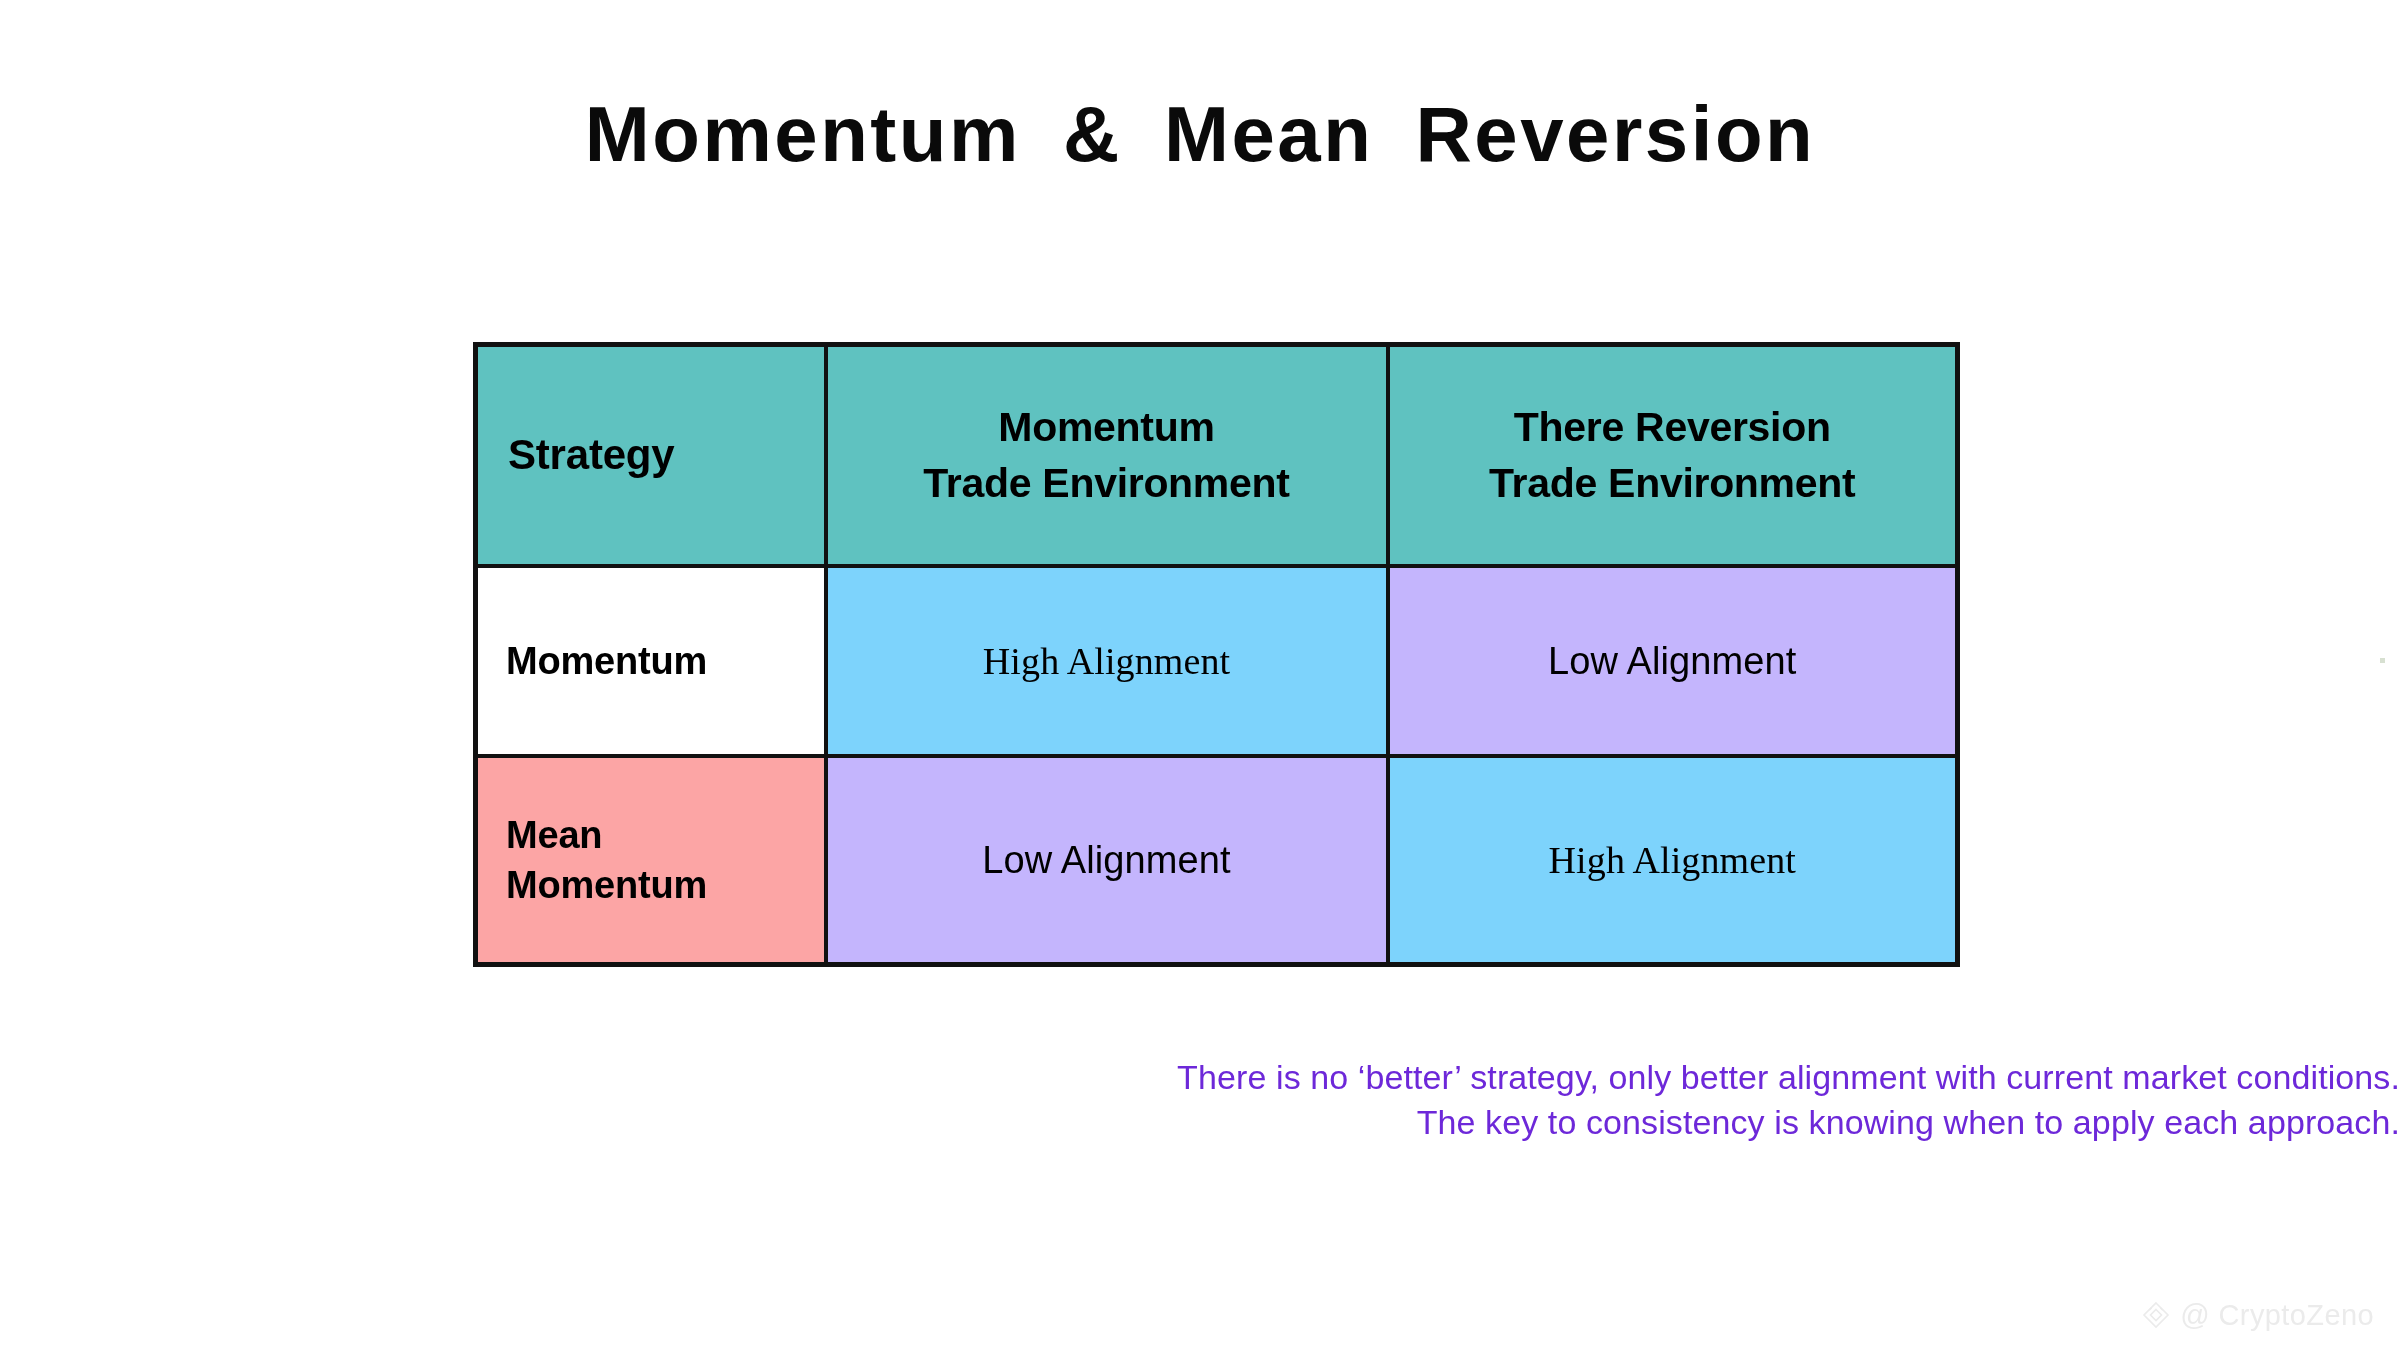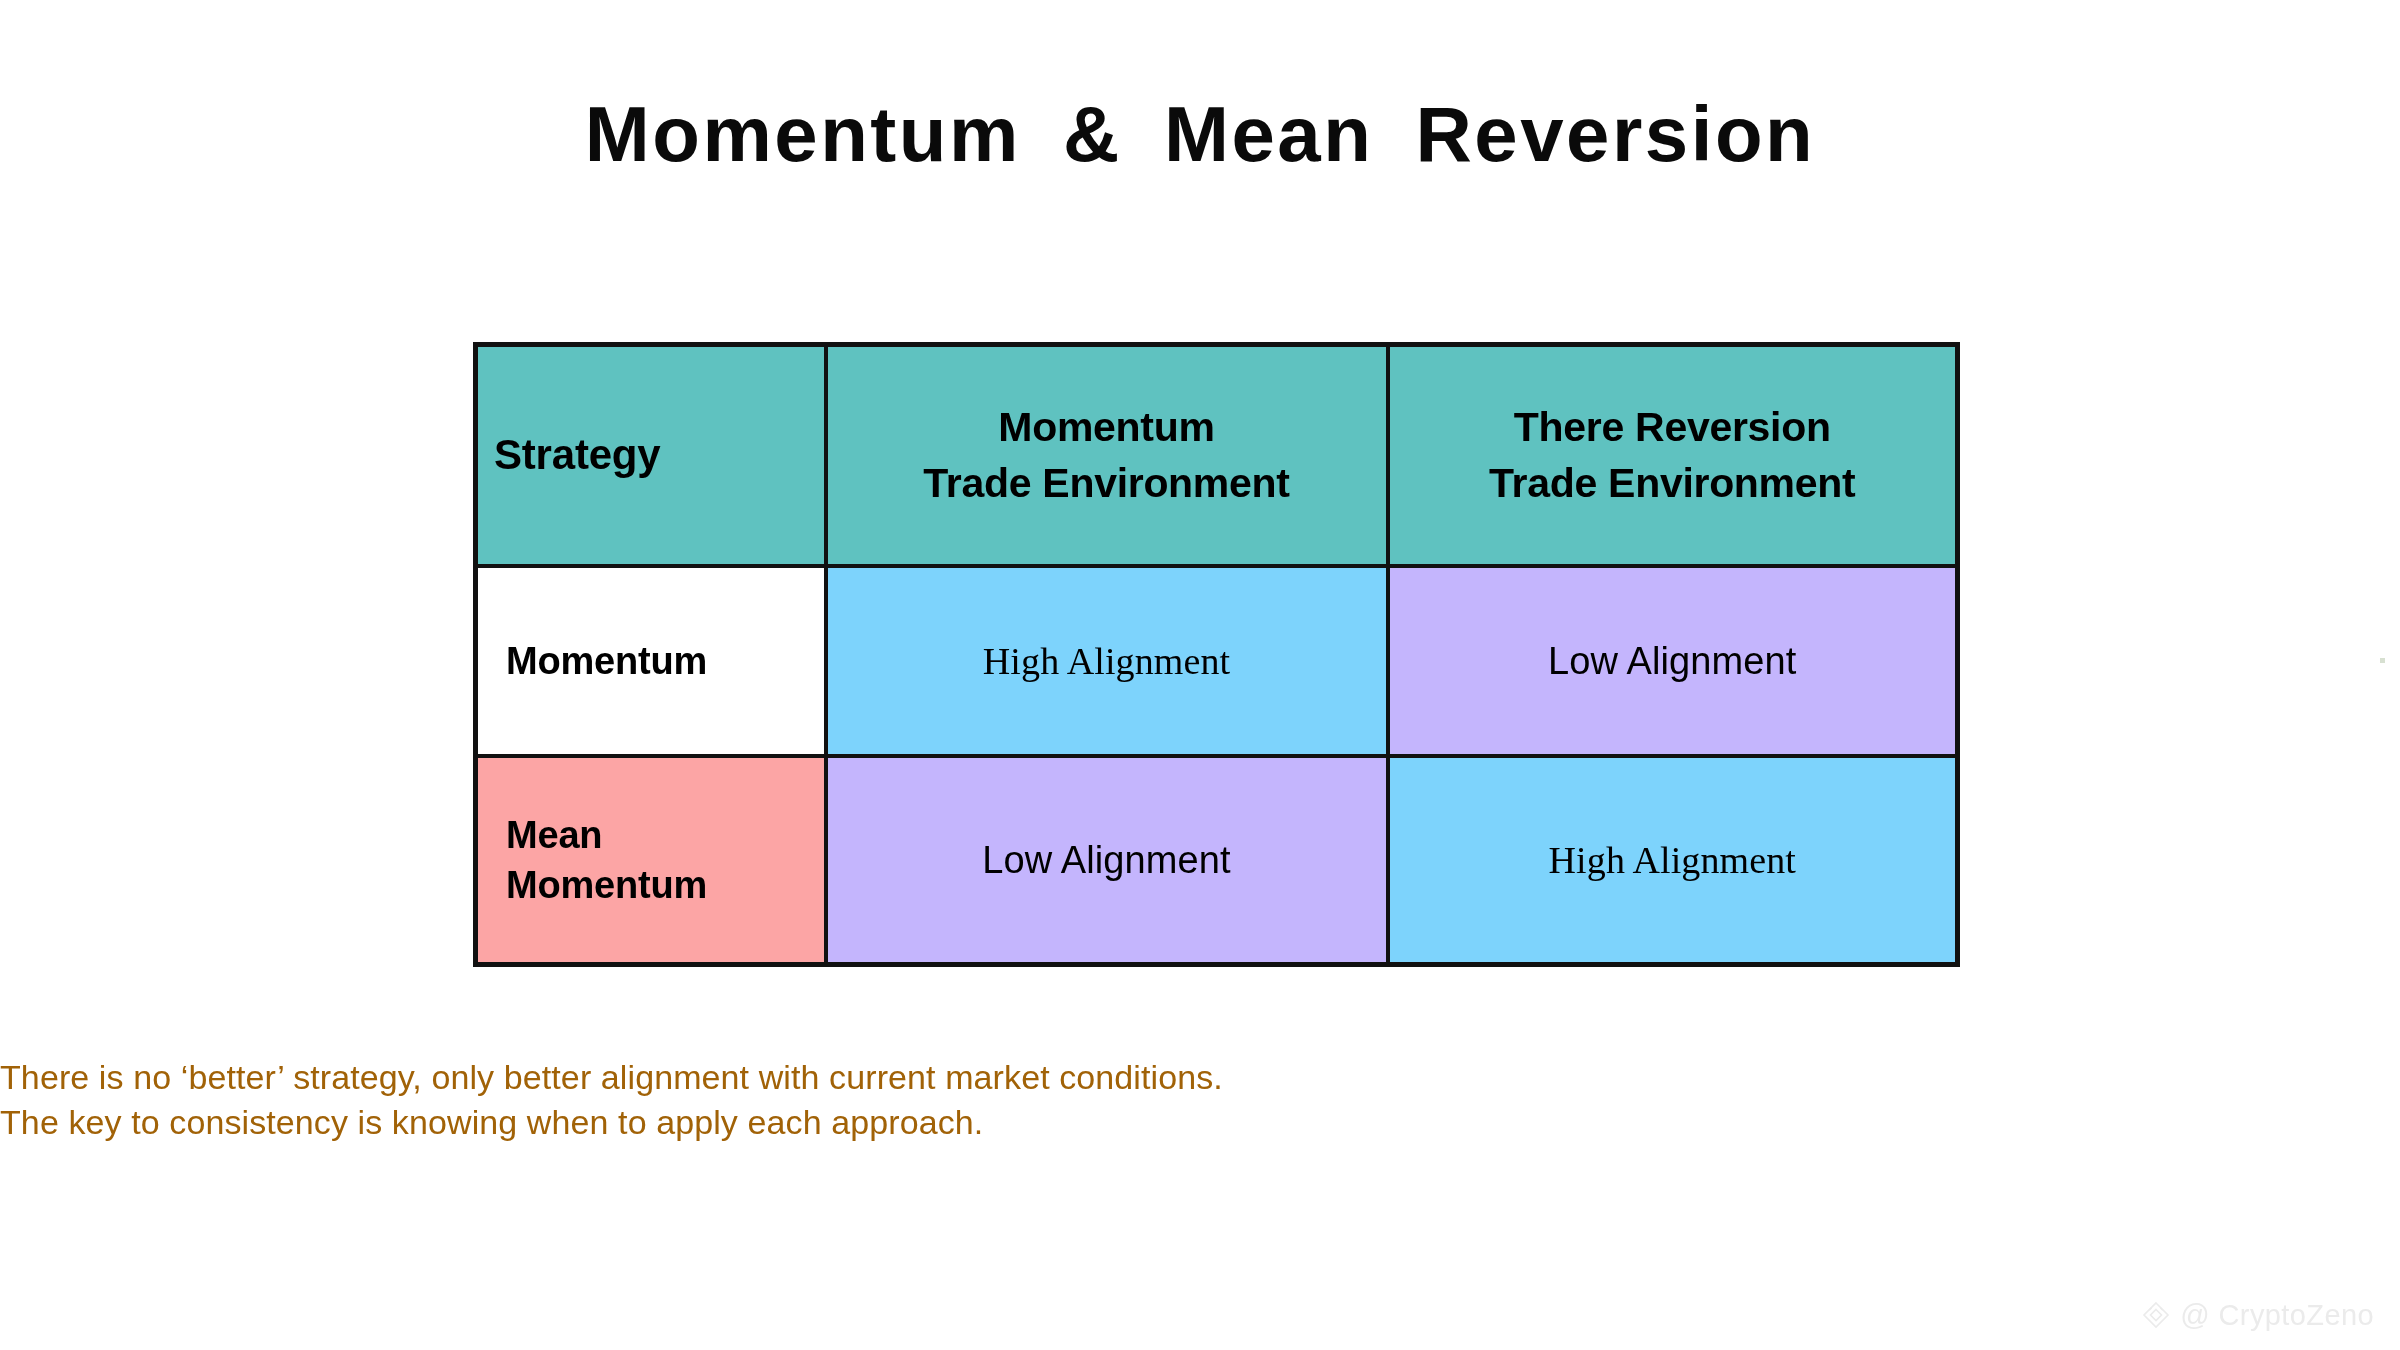--- a/index.html
+++ b/index.html
@@ -63,21 +63,21 @@
   }
   .th-inner {
     display: block;
     padding: 0 16px;
   }
   .th-strategy {
     font-weight: bold;
     font-size: 42px;
     line-height: 50px;
     text-align: left;
-    padding-left: 16px;
+    padding-left: 30px;
     letter-spacing: -0.2px;
   }
   .th-col {
     font-weight: bold;
     font-size: 41px;
     line-height: 56px;
     text-align: center;
     letter-spacing: -0.3px;
   }
   .th-col .ln { display: block; }
@@ -107,24 +107,24 @@
     letter-spacing: 0.1px;
   }
   .rl-line { display: block; }
 
   
   #caption {
     position: absolute;
     left: 0;
     top: 1055px;
     width: 2400px;
-    text-align: left;
+    text-align: right;
     font-size: 34px;
     line-height: 45px;
-    color: #a16207;
+    color: #6d28d9;
     letter-spacing: 0.1px;
   }
   #caption .cap-line { display: block; }
 
   
   #watermark {
     position: absolute;
     right: 26px;
     bottom: 18px;
     display: flex;

